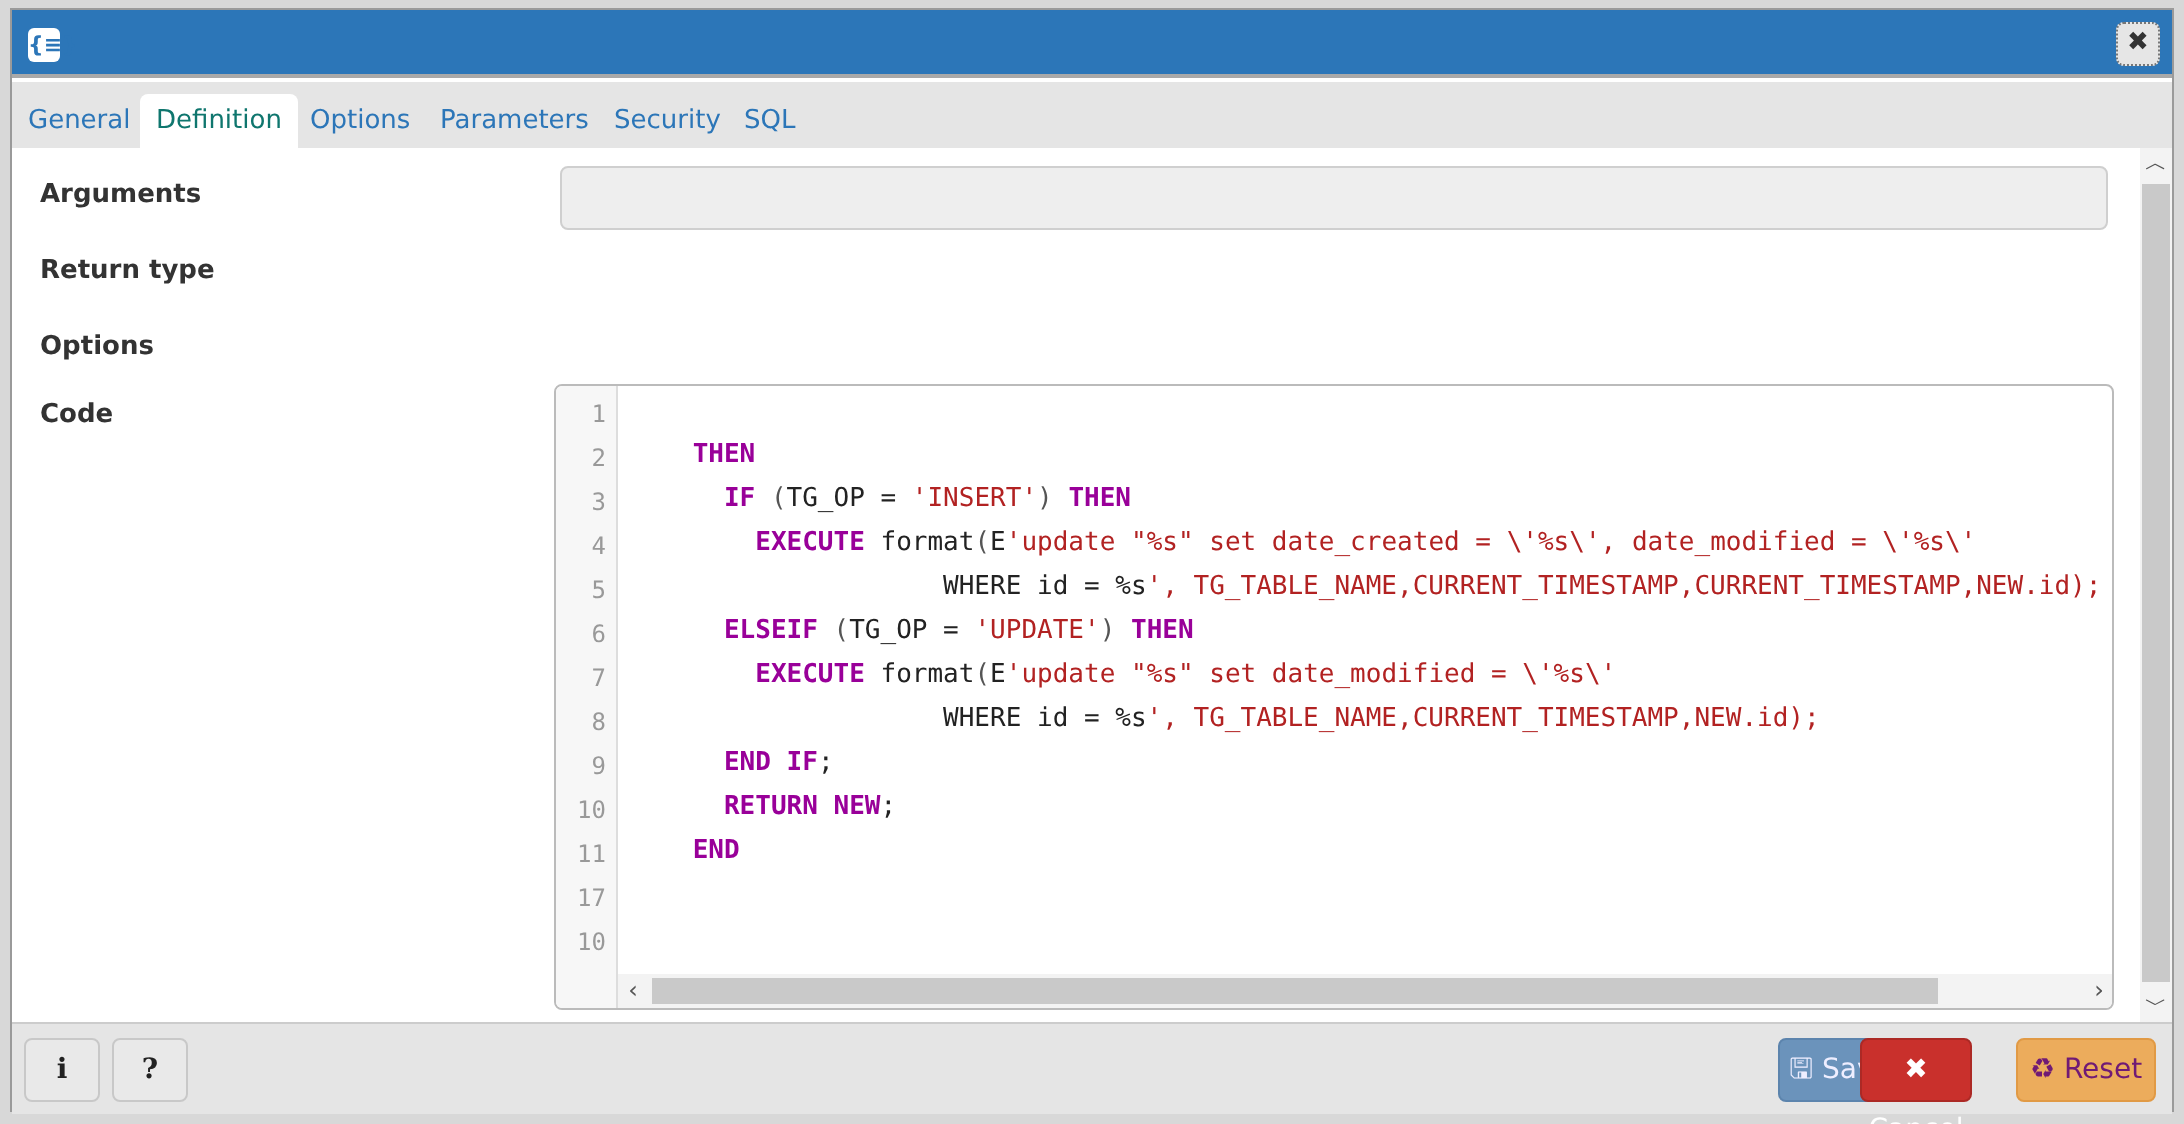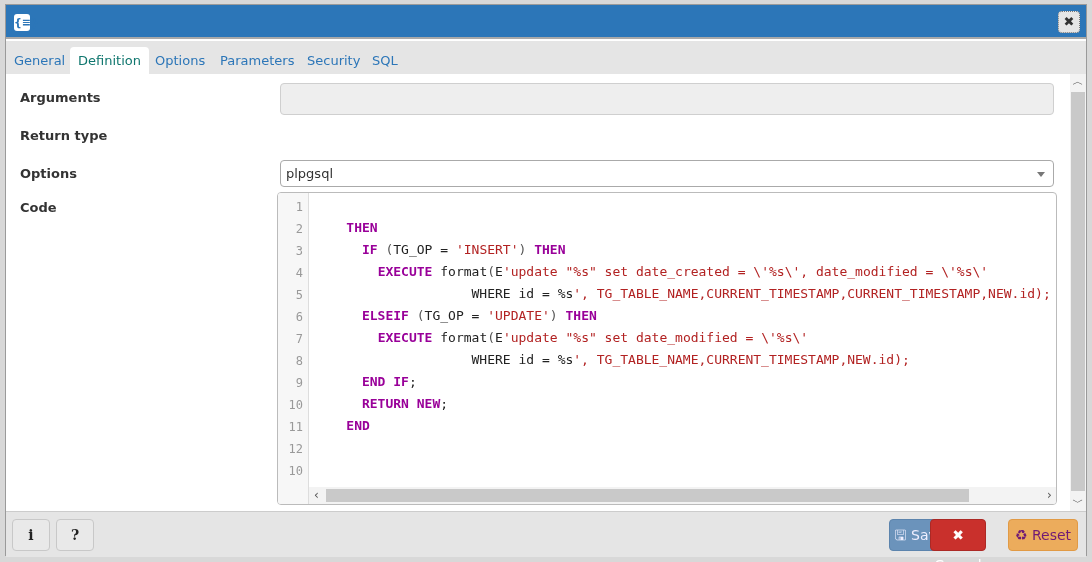--- a/index.html
+++ b/index.html
@@ -56,41 +56,37 @@
     <div class="tab" style="left:358px">SQL</div>
   </div>
 
   <div class="content">
     <div class="label" style="top:16px">Arguments</div>
     <div class="field disabled" style="top:9px"></div>
 
     <div class="label" style="top:54px">Return type</div>
 
     <div class="label" style="top:92px">Options</div>
-    <div class="field select" style="top:86px">
-      <span>plpgsql</span>
-      <span class="caret"></span>
-    </div>
 
     <div class="label" style="top:126px">Code</div>
 
     <div class="editor">
       <div class="gutter">
         <span class="lineno" style="top:7px">1</span>
         <span class="lineno" style="top:29px">2</span>
         <span class="lineno" style="top:51px">3</span>
         <span class="lineno" style="top:73px">4</span>
         <span class="lineno" style="top:95px">5</span>
         <span class="lineno" style="top:117px">6</span>
         <span class="lineno" style="top:139px">7</span>
         <span class="lineno" style="top:161px">8</span>
         <span class="lineno" style="top:183px">9</span>
         <span class="lineno" style="top:205px">10</span>
         <span class="lineno" style="top:227px">11</span>
-        <span class="lineno" style="top:249px">12</span>
+        <span class="lineno" style="top:249px">17</span>
         <span class="lineno" style="top:271px">10</span>
       </div>
       <div>
         <div class="codeline" style="top:5px"></div>
         <div class="codeline" style="top:27px">    <span class="kw">THEN</span></div>
         <div class="codeline" style="top:49px">      <span class="kw">IF</span> <span class="punc">(</span>TG_OP = <span class="str">'INSERT'</span><span class="punc">)</span> <span class="kw">THEN</span></div>
         <div class="codeline" style="top:71px">        <span class="kw">EXECUTE</span> format<span class="punc">(</span>E<span class="str">'update "%s" set date_created = \'%s\', date_modified = \'%s\'</span></div>
         <div class="codeline" style="top:93px">                    WHERE id = %s<span class="str">', TG_TABLE_NAME,CURRENT_TIMESTAMP,CURRENT_TIMESTAMP,NEW.id);</span></div>
         <div class="codeline" style="top:115px">      <span class="kw">ELSEIF</span> <span class="punc">(</span>TG_OP = <span class="str">'UPDATE'</span><span class="punc">)</span> <span class="kw">THEN</span></div>
         <div class="codeline" style="top:137px">        <span class="kw">EXECUTE</span> format<span class="punc">(</span>E<span class="str">'update "%s" set date_modified = \'%s\'</span></div>

